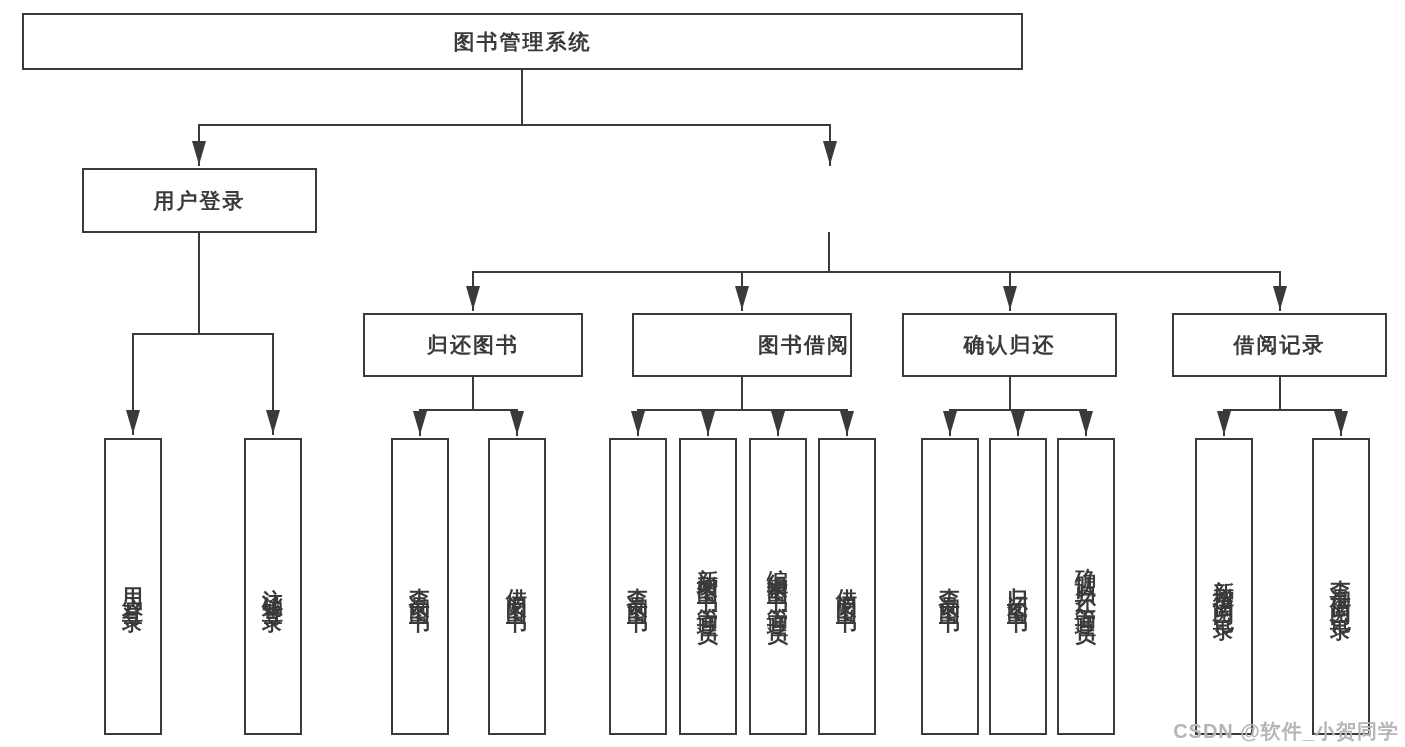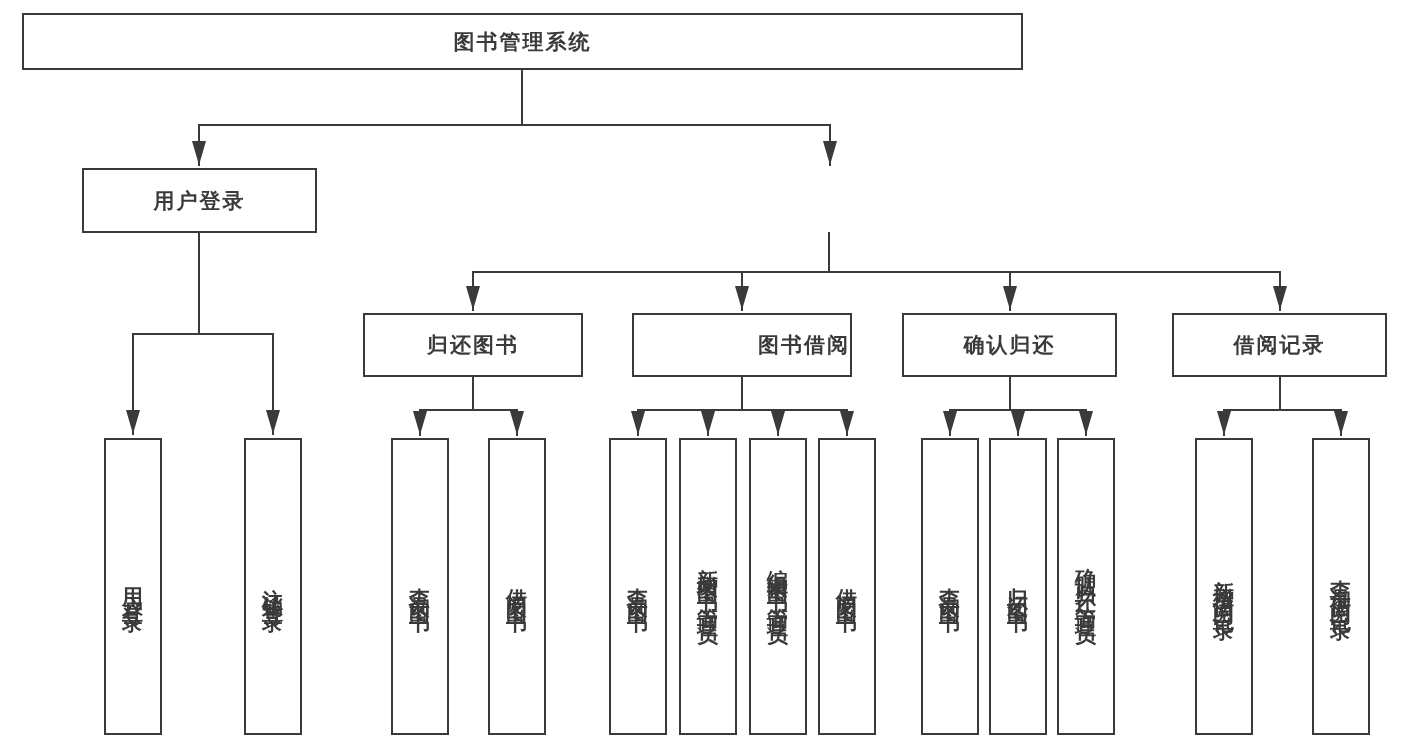--- a/index.html
+++ b/index.html
@@ -131,14 +131,15 @@
     <span>确认归还（管理员）</span>
   </div>
 
   <div class="node vnode" style="left:1195px; top:438px; width:58px; height:297px;">
     <span>新增借阅记录</span>
   </div>
   <div class="node vnode" style="left:1312px; top:438px; width:58px; height:297px;">
     <span>查询借阅记录</span>
   </div>
 
+  <div class="watermark">CSDN @软件_小贺同学</div>
 
 </div>
 
 </body></html>

